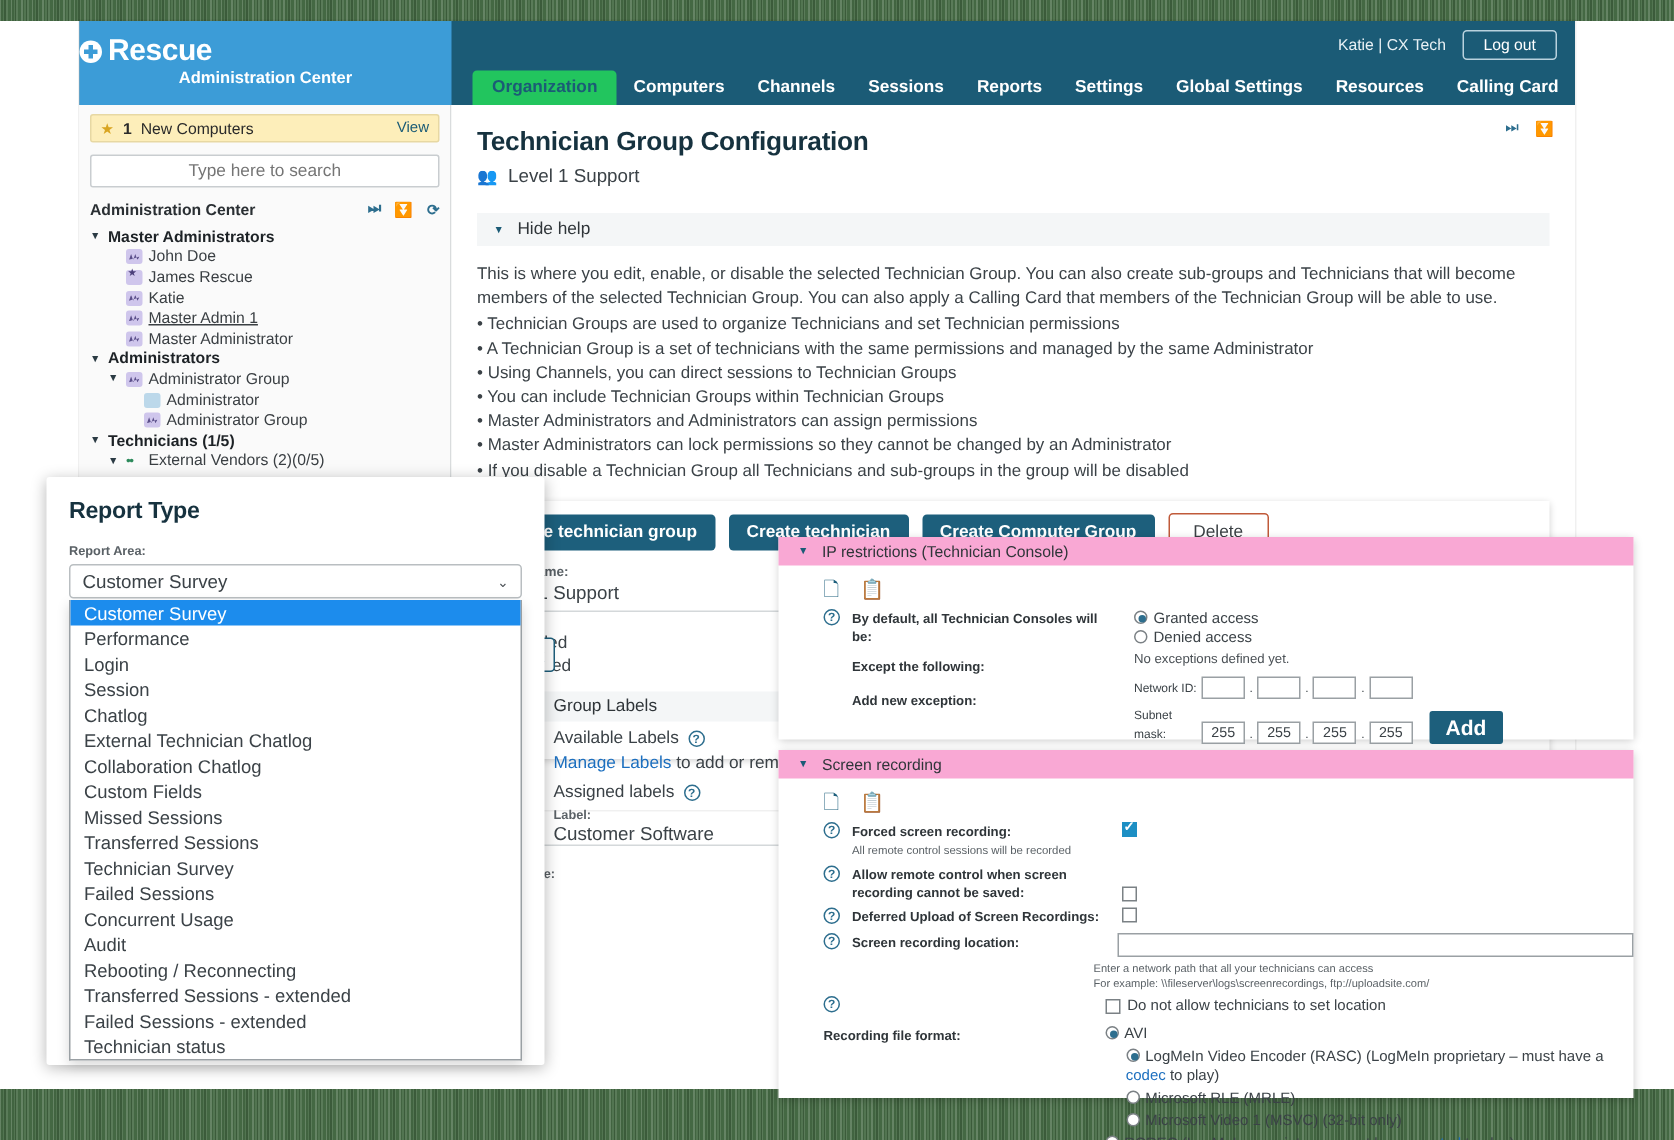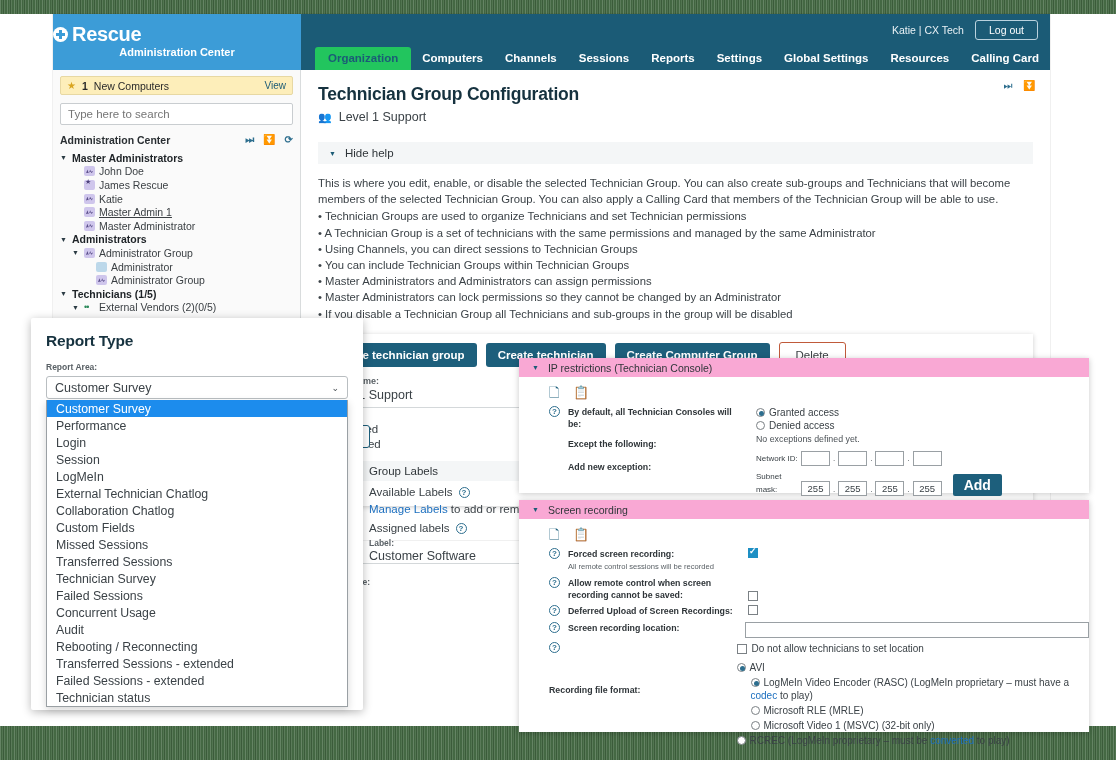--- a/index.html
+++ b/index.html
@@ -93,21 +93,21 @@
     height: 19px; display: flex; align-items: center; gap: 6px;
     padding: 0 6px; font-size: 10.5px; color: #2a2a2a;
   }
   #newcomp .star { color: #d9a521; font-size: 10px; }
   #newcomp .cnt { font-weight: bold; }
   #newcomp .view { margin-left: auto; color: #1b5b76; font-size: 10px; cursor: pointer; }
 
   #searchbox {
     margin-top: 8px; width: 100%; height: 22px;
     border: 1px solid #c9cdd0; border-radius: 2px; font-size: 11.5px;
-    padding: 0 7px; color: #6d7275; font-family: inherit; background: #fff;
+    padding: 0 7px; color: #6d7275; font-family: inherit; background: #fff; text-align: center;
   }
   #acHeader {
     margin-top: 9px; display: flex; align-items: center;
     font-size: 10.5px; font-weight: bold; color: #2a2f33;
   }
   #acHeader .tools { margin-left: auto; display: flex; gap: 9px; color: #2d6e8e; font-size: 10px; }
 
   #tree { margin-top: 5px; font-size: 10.5px; color: #3a3f43; }
   #tree .row {
     display: flex; align-items: center; gap: 4px;
@@ -545,21 +545,21 @@
     <div id="selWrap">
       <div id="selBox">
         <span>Customer Survey</span>
         <span class="chev">⌄</span>
       </div>
       <div id="optList">
           <div class="opt sel">Customer Survey</div>
           <div class="opt">Performance</div>
           <div class="opt">Login</div>
           <div class="opt">Session</div>
-          <div class="opt">LogMeIn</div>
+          <div class="opt">Chatlog</div>
           <div class="opt">External Technician Chatlog</div>
           <div class="opt">Collaboration Chatlog</div>
           <div class="opt">Custom Fields</div>
           <div class="opt">Missed Sessions</div>
           <div class="opt">Transferred Sessions</div>
           <div class="opt">Technician Survey</div>
           <div class="opt">Failed Sessions</div>
           <div class="opt">Concurrent Usage</div>
           <div class="opt">Audit</div>
           <div class="opt">Rebooting / Reconnecting</div>
@@ -673,20 +673,24 @@
       <span class="qm">?</span>
       <div class="fl">Deferred Upload of Screen Recordings:</div>
       <span class="cb"></span>
     </div>
 
     <div class="frow" style="margin-top:5px;">
       <span class="qm">?</span>
       <div class="fl">Screen recording location:</div>
       <span class="pathInput"></span>
     </div>
+    <div style="padding-left:210px;margin-top:3px;">
+      <div class="hint">Enter a network path that all your technicians can access</div>
+      <div class="hint">For example: \\fileserver\logs\screenrecordings, ftp://uploadsite.com/</div>
+    </div>
 
     <div class="frow" style="margin-top:4px;">
       <span class="qm">?</span>
       <div style="width:172px;"></div>
       <div class="fv" style="margin-left:8px;">
         <div style="display:flex;align-items:center;gap:5px;">
           <span class="cb"></span>
           <span>Do not allow technicians to set location</span>
         </div>
         <div style="margin-top:6px;">

